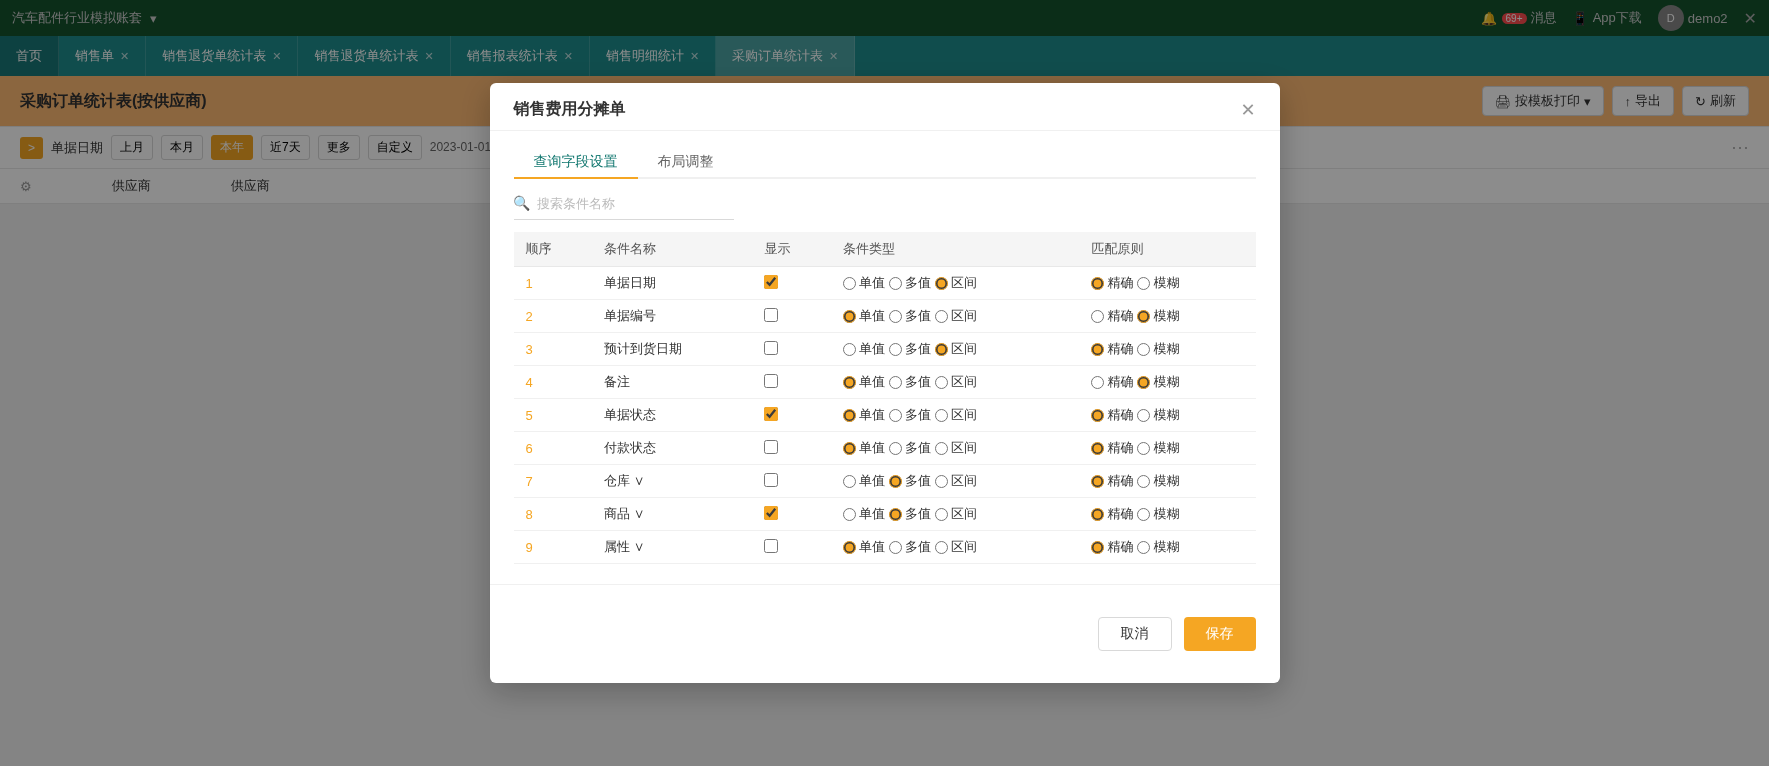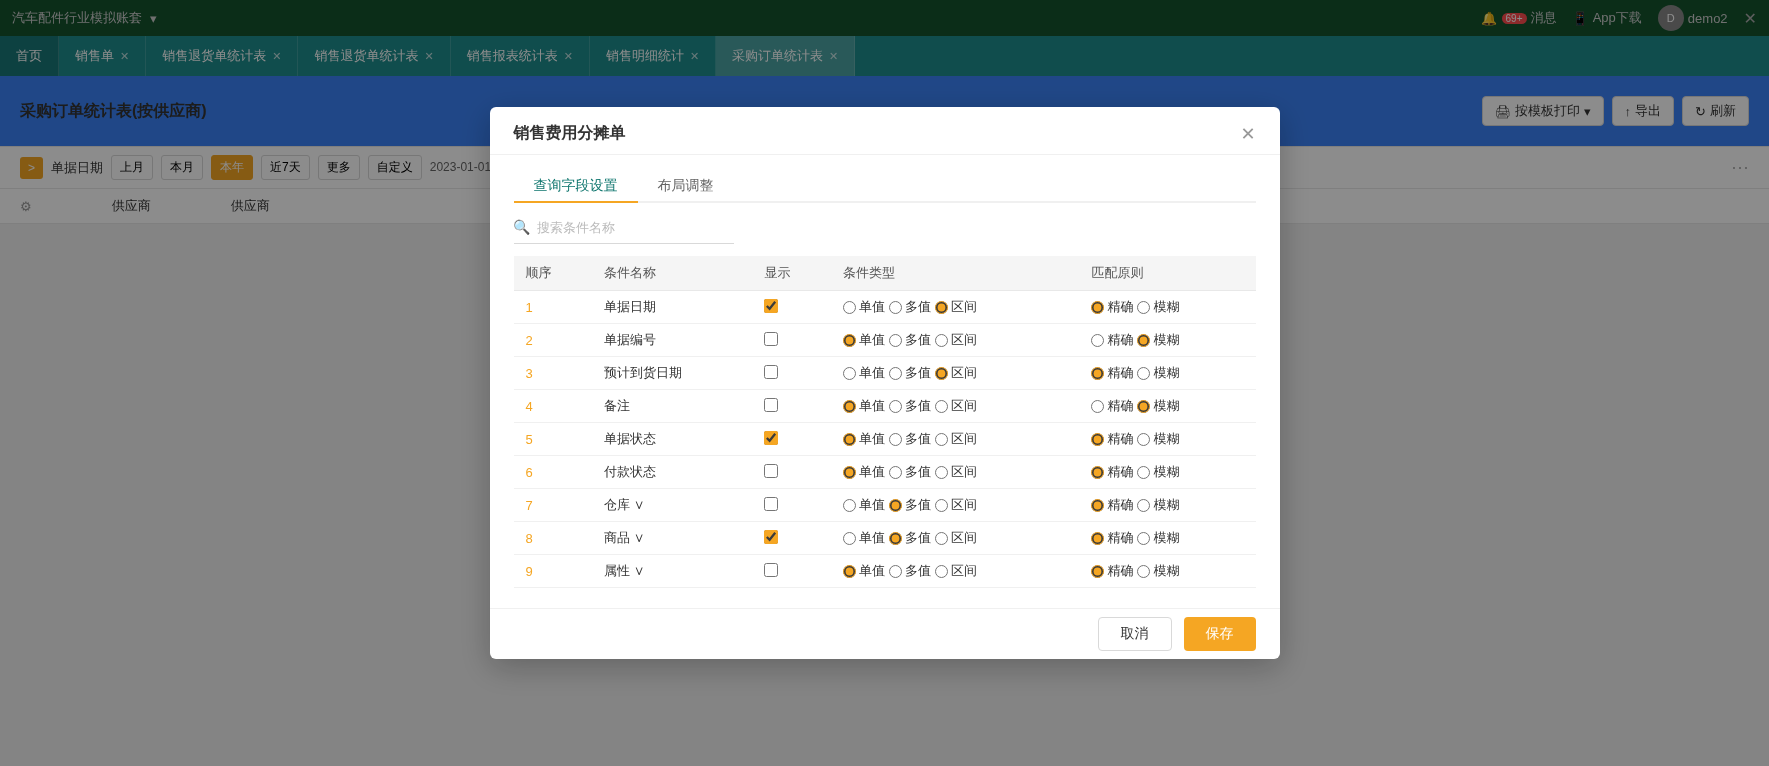--- a/index.html
+++ b/index.html
@@ -40,22 +40,22 @@
       cursor: pointer;
       white-space: nowrap;
       border-right: 1px solid rgba(255,255,255,0.15);
     }
     .tab-item.home { background: rgba(0,0,0,0.15); }
     .tab-item.active { background: rgba(255,255,255,0.15); }
     .tab-close { margin-left: 6px; font-size: 11px; opacity: 0.7; }
 
     
     .page-header {
-      background: #3b82f6;
-      padding: 20px 20px;
+      background: #fdba74;
+      padding: 10px 20px;
       border-bottom: 1px solid #e8e8e8;
       display: flex;
       align-items: center;
       justify-content: space-between;
     }
     .page-title { font-size: 16px; font-weight: bold; color: #333; }
     .header-actions { display: flex; align-items: center; gap: 8px; }
     .btn-outline { border: 1px solid #d9d9d9; background: #fff; padding: 5px 12px; border-radius: 4px; cursor: pointer; font-size: 13px; color: #333; display: flex; align-items: center; gap: 4px; }
 
     
@@ -96,21 +96,21 @@
     .dialog-header {
       display: flex;
       align-items: center;
       justify-content: space-between;
       padding: 16px 24px 10px;
       border-bottom: 1px solid #f0f0f0;
     }
     .dialog-title { font-size: 16px; font-weight: bold; color: #333; }
     .dialog-close { cursor: pointer; color: #999; font-size: 18px; line-height: 1; }
     .dialog-body { flex: 1; overflow: hidden; display: flex; flex-direction: column; padding: 16px 24px 0; }
-    .dialog-footer { padding: 8px 24px; display: flex; justify-content: flex-end; gap: 12px; border-top: 1px solid #f0f0f0; margin-top: 12px; }
+    .dialog-footer { padding: 32px 24px; display: flex; justify-content: flex-end; gap: 12px; border-top: 1px solid #f0f0f0; margin-top: 12px; }
 
     
     .dialog-tabs { display: flex; gap: 0; border-bottom: 2px solid #f0f0f0; margin-bottom: 16px; }
     .dialog-tab { padding: 6px 20px; cursor: pointer; font-size: 14px; color: #666; border-bottom: 2px solid transparent; margin-bottom: -2px; }
     .dialog-tab.active { color: #0f766e; border-bottom-color: #f5a623; font-weight: 500; }
 
     
     .search-bar { display: flex; align-items: center; border-bottom: 1px solid #d9d9d9; padding-bottom: 8px; margin-bottom: 12px; width: 220px; gap: 6px; }
     .search-icon { color: #aaa; font-size: 14px; }
     .search-input { border: none; outline: none; font-size: 13px; color: #333; width: 180px; }

